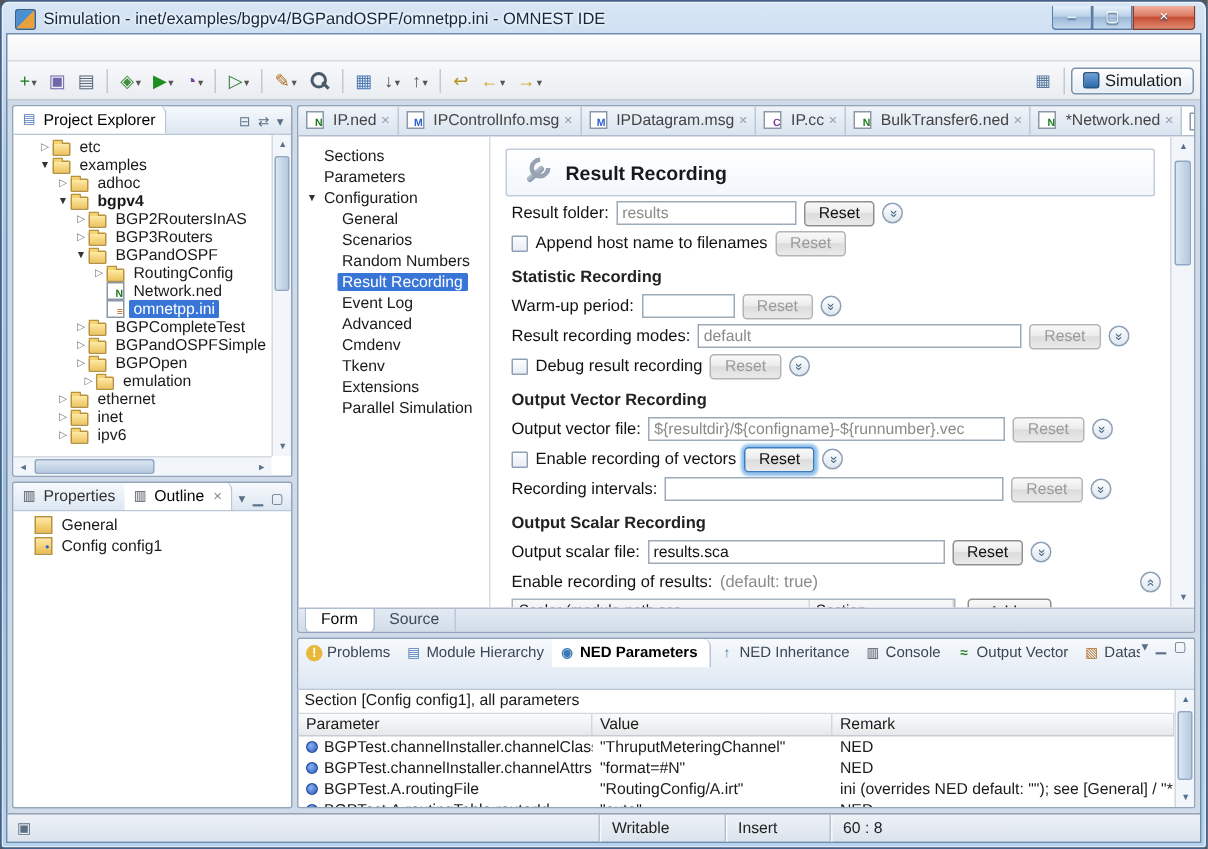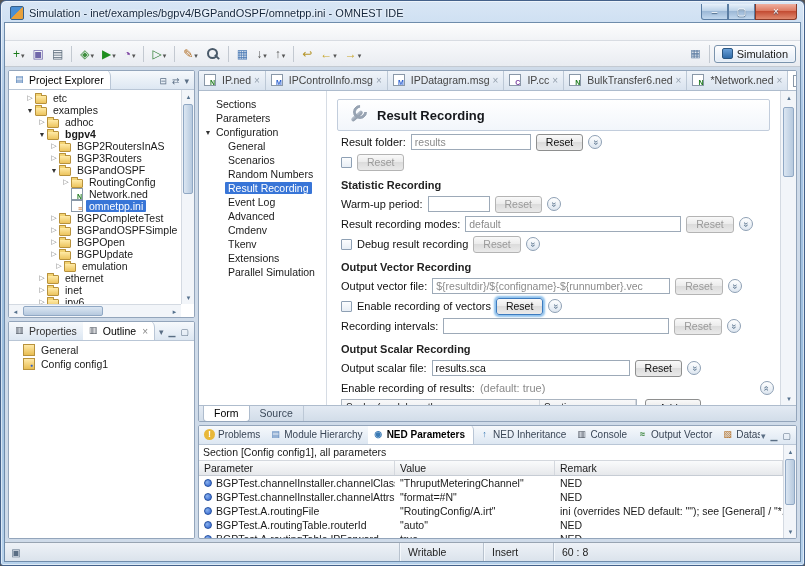--- a/index.html
+++ b/index.html
@@ -157,21 +157,21 @@
 
   .eformscroll { position:absolute; top:0; right:0; bottom:0; width:16px; background:#f2f5f9; border-left:1px solid #d4dae2; }
 
   .fstabs { height:16px; flex:none; display:flex; align-items:flex-start; background:linear-gradient(#e3eaf3,#d2dde9);
             border-top:1px solid #aebccd; padding-left:4px; }
   .fstab { padding:1px 10px 2px; font-size:10.5px; color:#3c4document; color:#3c4a5a; border-right:1px solid #bcc8d6; }
   .fstab.active { background:#fff; border:1px solid #aebccd; border-top:none; color:#000; border-radius:0 0 4px 4px; }
 
   
   .bottompanel { flex:1; border:1px solid #93a5bb; border-radius:2px; background:#fff; display:flex; flex-direction:column; overflow:hidden; }
-  .btabs { height:19px; flex:none; display:flex; align-items:flex-end; overflow:hidden;
+  .btabs { height:34px; flex:none; display:flex; align-items:flex-start; overflow:hidden;
            background:linear-gradient(#f6f9fc,#dde7f2); border-bottom:1px solid #b9c6d6; }
   .btab { display:flex; align-items:center; gap:3px; height:19px; padding:2px 5px; white-space:nowrap; font-size:10px; color:#3a4656; }
   .btab.active { background:#fff; color:#000; border-right:1px solid #b9c6d6; border-top-right-radius:5px; font-weight:bold; }
   .tic { width:11px; flex:none; font-size:9px; line-height:11px; text-align:center; }
   .tic.problems { background:#e8b83a; border-radius:50%; color:#fff; height:11px; font-weight:bold; }
   .tic.problems::before { content:"!"; }
   .tic.hierarchy { color:#4a7ab5; } .tic.hierarchy::before { content:"▤"; }
   .tic.parameters { color:#3a7ab5; } .tic.parameters::before { content:"◉"; }
   .tic.inheritance { color:#3a7ab5; } .tic.inheritance::before { content:"↑"; }
   .tic.console { color:#49505a; } .tic.console::before { content:"▥"; }
@@ -453,25 +453,20 @@
                 <div class="tree-row" style="padding-left: 40px;">
                   <span class="expander closed"></span>
                   <span class="fic folder"></span>
                   <span class="tlabel">BGPandOSPFSimple</span>
                 </div>
                 <div class="tree-row" style="padding-left: 40px;">
                   <span class="expander closed"></span>
                   <span class="fic folder"></span>
                   <span class="tlabel">BGPOpen</span>
                 </div>
-                <div class="tree-row" style="padding-left: 40px;">
-                  <span class="expander closed"></span>
-                  <span class="fic folder"></span>
-                  <span class="tlabel">BGPUpdate</span>
-                </div>
                 <div class="tree-row" style="padding-left: 45px;">
                   <span class="expander closed"></span>
                   <span class="fic folder"></span>
                   <span class="tlabel">emulation</span>
                 </div>
                 <div class="tree-row" style="padding-left: 28px;">
                   <span class="expander closed"></span>
                   <span class="fic folder"></span>
                   <span class="tlabel">ethernet</span>
                 </div>
@@ -643,20 +638,21 @@
 
               <div class="frow">
                 <span class="flabel">Result folder:</span>
                 <input class="inp muted" style="width: 120px;" value="results">
                 <button class="btn">Reset</button>
                 <span class="chev"></span>
               </div>
 
               <div class="frow">
                 <span class="cb"></span>
+                <span class="flabel">Append host name to filenames</span>
                 <button class="btn disabled">Reset</button>
               </div>
 
               <div class="fsection">Statistic Recording</div>
 
               <div class="frow">
                 <span class="flabel">Warm-up period:</span>
                 <input class="inp" style="width: 62px;" value="">
                 <button class="btn disabled">Reset</button>
                 <span class="chev"></span>

